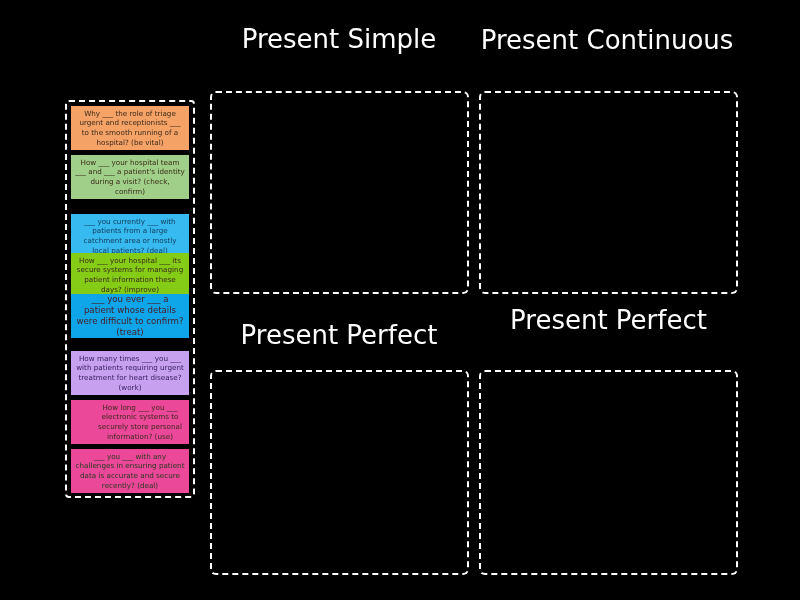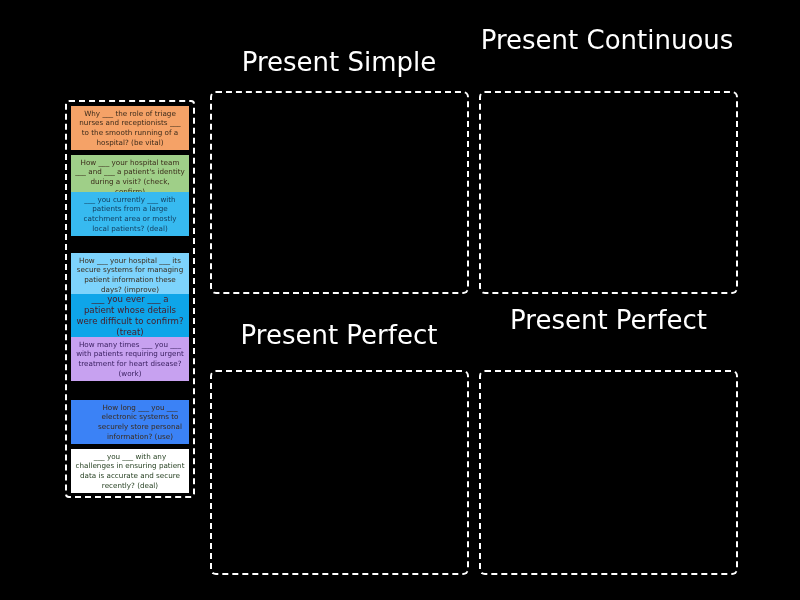--- a/index.html
+++ b/index.html
@@ -62,31 +62,31 @@
       border-radius: 6px;
       box-sizing: border-box;
     }
   </style>
 </head>
 <body>
 
 <div class="stage">
 
   <div class="card-stack">
-    <div class="card" style="top:4px;background:#f5a267;">Why ___ the role of triage nurses and receptionists ___ to the smooth running of a hospital? (be vital)</div>
+    <div class="card" style="top:4px;background:#f5a267;">Why ___ the role of triage urgent and receptionists ___ to the smooth running of a hospital? (be vital)</div>
     <div class="card" style="top:53px;background:#9fcf88;">How ___ your hospital team ___ and ___ a patient's identity during a visit? (check, confirm)</div>
-    <div class="card" style="top:90px;background:#37baf0;color:#123a5a;">___ you currently ___ with patients from a large catchment area or mostly local patients? (deal)</div>
-    <div class="card" style="top:151px;background:#7dd3fc;">How ___ your hospital ___ its secure systems for managing patient information these days? (improve)</div>
+    <div class="card" style="top:112px;background:#37baf0;color:#123a5a;">___ you currently ___ with patients from a large catchment area or mostly local patients? (deal)</div>
+    <div class="card" style="top:151px;background:#84cc16;">How ___ your hospital ___ its secure systems for managing patient information these days? (improve)</div>
     <div class="card big-text" style="top:192px;background:#0ea5e9;color:#4a1a24;">___ you ever ___ a patient whose details were difficult to confirm? (treat)</div>
-    <div class="card" style="top:235px;background:#c7a1f0;color:#3a2060;">How many times ___ you ___ with patients requiring urgent treatment for heart disease? (work)</div>
-    <div class="card" style="top:298px;background:#3b82f6;padding-left:24px;">How long ___ you ___ electronic systems to securely store personal information? (use)</div>
-    <div class="card" style="top:347px;background:#ffffff;color:#1f3a1a;text-align:center;">___ you ___ with any challenges in ensuring patient data is accurate and secure recently? (deal)</div>
+    <div class="card" style="top:249px;background:#c7a1f0;color:#3a2060;">How many times ___ you ___ with patients requiring urgent treatment for heart disease? (work)</div>
+    <div class="card" style="top:298px;background:#ec4899;padding-left:24px;">How long ___ you ___ electronic systems to securely store personal information? (use)</div>
+    <div class="card" style="top:347px;background:#ec4899;color:#1f3a1a;text-align:center;">___ you ___ with any challenges in ensuring patient data is accurate and secure recently? (deal)</div>
   </div>
 
-  <div class="heading" style="left:210px;top:47px;width:258px;">Present Simple</div>
+  <div class="heading" style="left:210px;top:24px;width:258px;">Present Simple</div>
   <div class="heading" style="left:472px;top:25px;width:270px;">Present Continuous</div>
   <div class="heading" style="left:210px;top:320px;width:258px;">Present Perfect</div>
   <div class="heading" style="left:480px;top:305px;width:257px;">
     <div>Present Perfect</div>
   </div>
 
   <div class="drop-zone" style="left:210px;top:91px;width:259px;height:203px;"></div>
   <div class="drop-zone" style="left:479px;top:91px;width:259px;height:203px;"></div>
   <div class="drop-zone" style="left:210px;top:370px;width:259px;height:205px;"></div>
   <div class="drop-zone" style="left:479px;top:370px;width:259px;height:205px;"></div>

